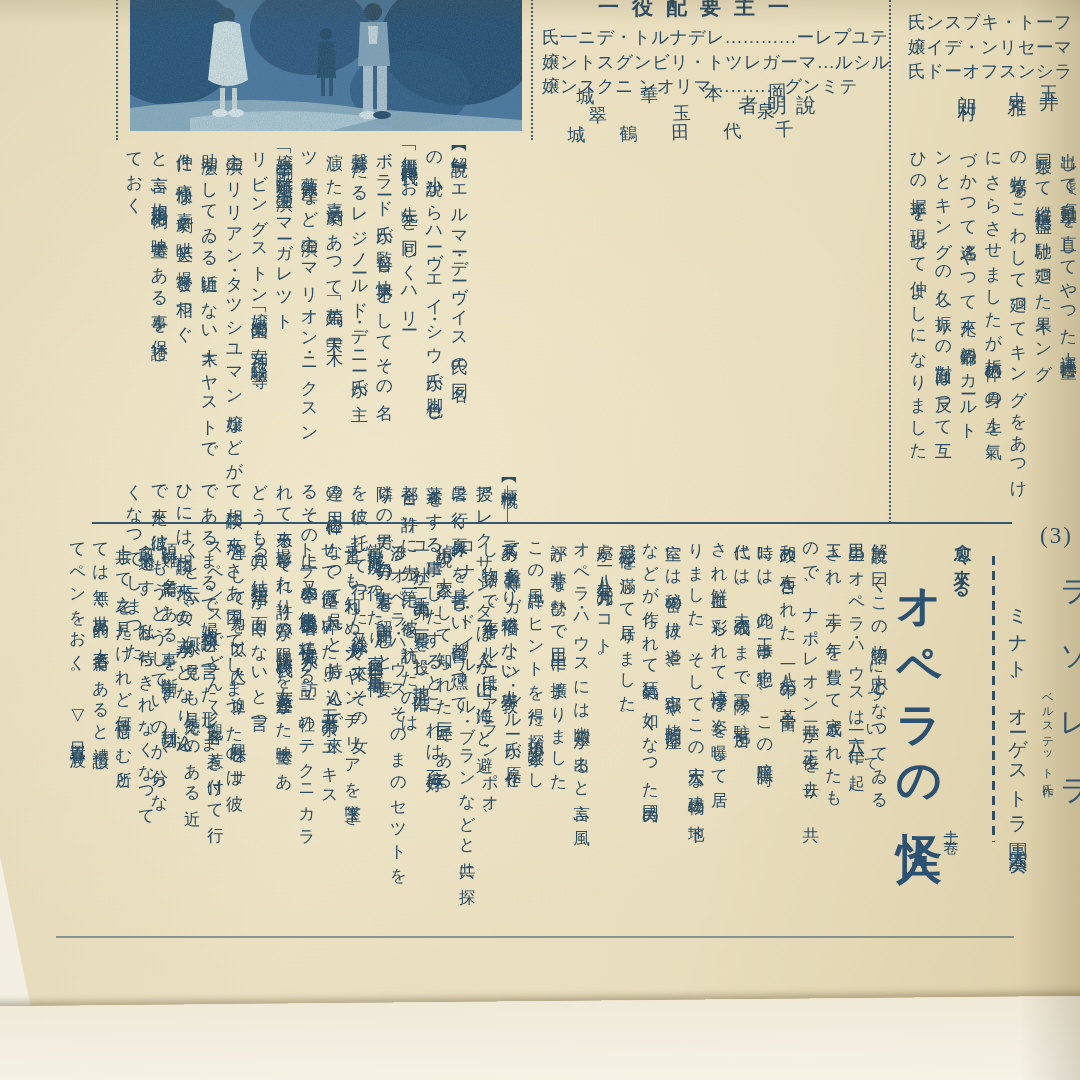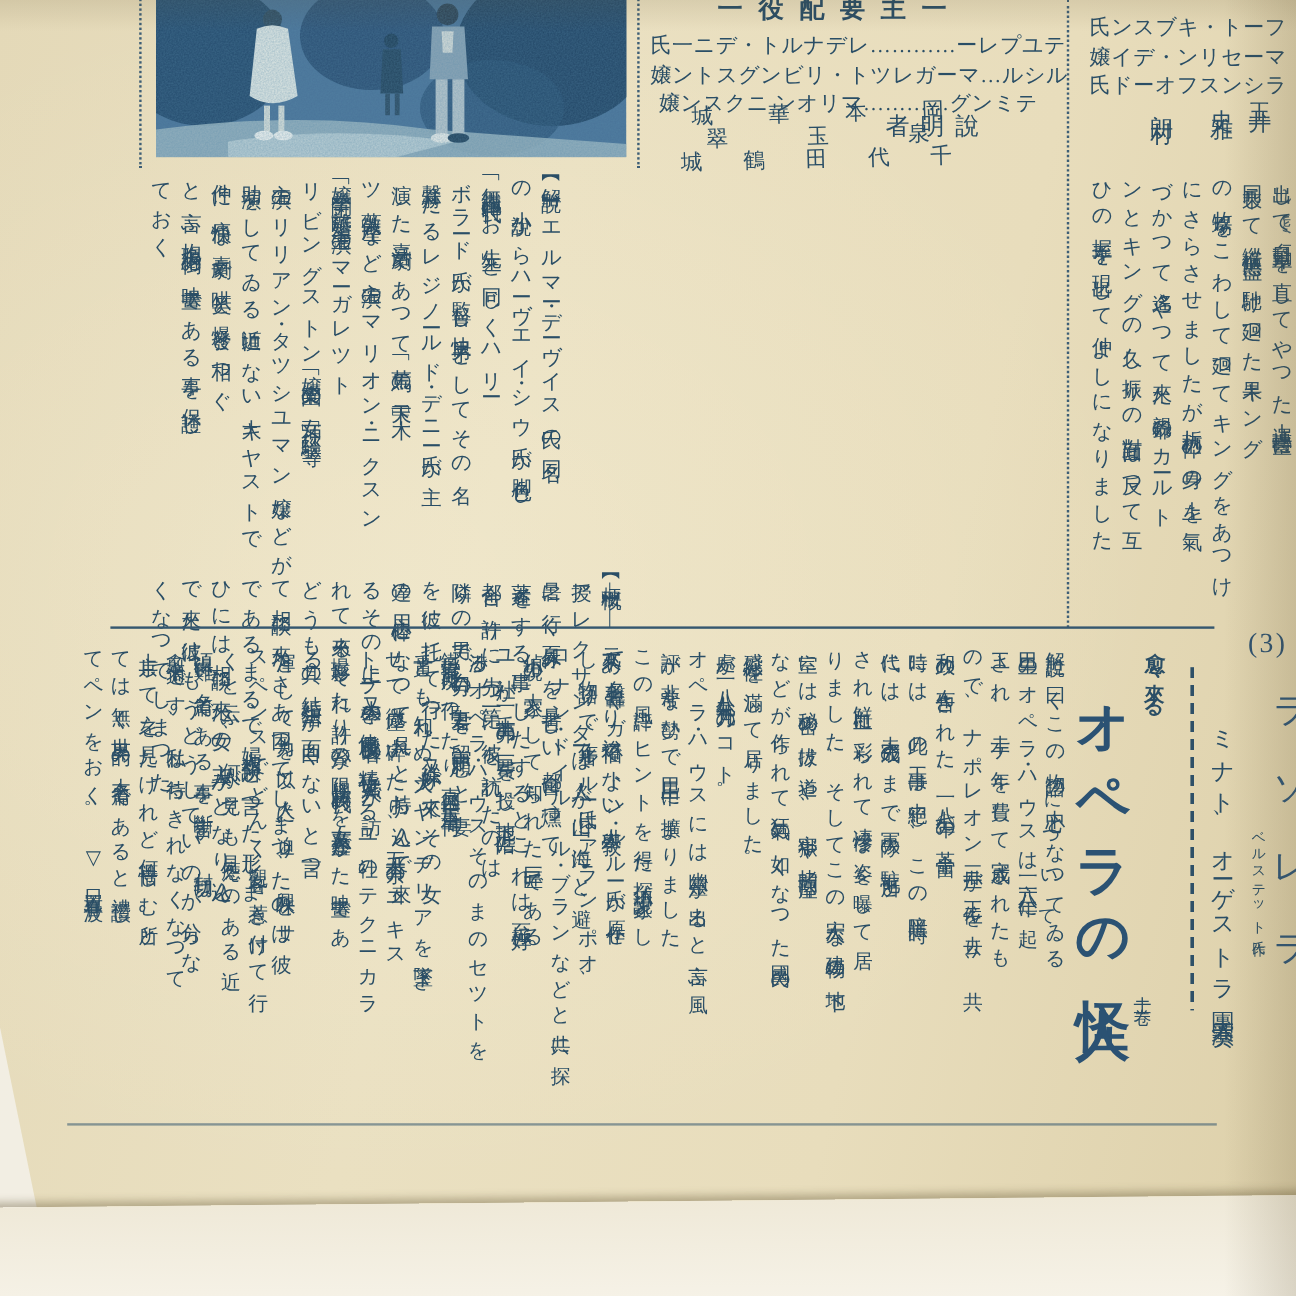--- a/index.html
+++ b/index.html
@@ -24,21 +24,21 @@
     font-size:17px;letter-spacing:3.4px;line-height:25px;}
   
   #block-d{left:64px;top:531px;width:826px;height:400px;
     font-size:16.5px;letter-spacing:3.6px;line-height:22.9px;}
 
   .rule{background:#35576f;}
   .dotted-v{border-left:2px dotted #3d5e76;width:0;}
   .dashed-v{width:3px;background:repeating-linear-gradient(180deg,#2e5068 0 9px,rgba(0,0,0,0) 9px 15px);}
 
   #cast-header{left:598px;top:-7px;font-size:21px;font-weight:bold;letter-spacing:13px;white-space:nowrap;}
-  #main-cast{left:542px;top:25px;width:330px;font-size:17.5px;line-height:24.5px;letter-spacing:.5px;white-space:nowrap;text-align:center;}
+  #main-cast{left:542px;top:25px;width:330px;font-size:17.5px;line-height:24.5px;letter-spacing:.5px;white-space:nowrap;}
   #narrator-label{left:738px;top:92px;font-size:20px;letter-spacing:9px;white-space:nowrap;}
   #narrator-rows{left:566px;top:82px;width:250px;transform:rotate(-1.5deg);}
   #narrator-rows .nrow{position:absolute;white-space:nowrap;font-size:18px;}
   #narrator-rows .nrow:nth-child(1){top:0;left:10px;letter-spacing:14px;}
   #narrator-rows .nrow:nth-child(2){top:19px;left:22px;letter-spacing:24px;}
   #narrator-rows .nrow:nth-child(3){top:38px;left:0;letter-spacing:8px;}
 
   #right-cast{left:908px;top:10px;width:172px;font-size:17.5px;line-height:24.5px;letter-spacing:.5px;white-space:nowrap;overflow:hidden;}
   .rnarr{font-size:19px;letter-spacing:7px;white-space:nowrap;}
   #rnarr-1{left:1036px;top:70px;}

